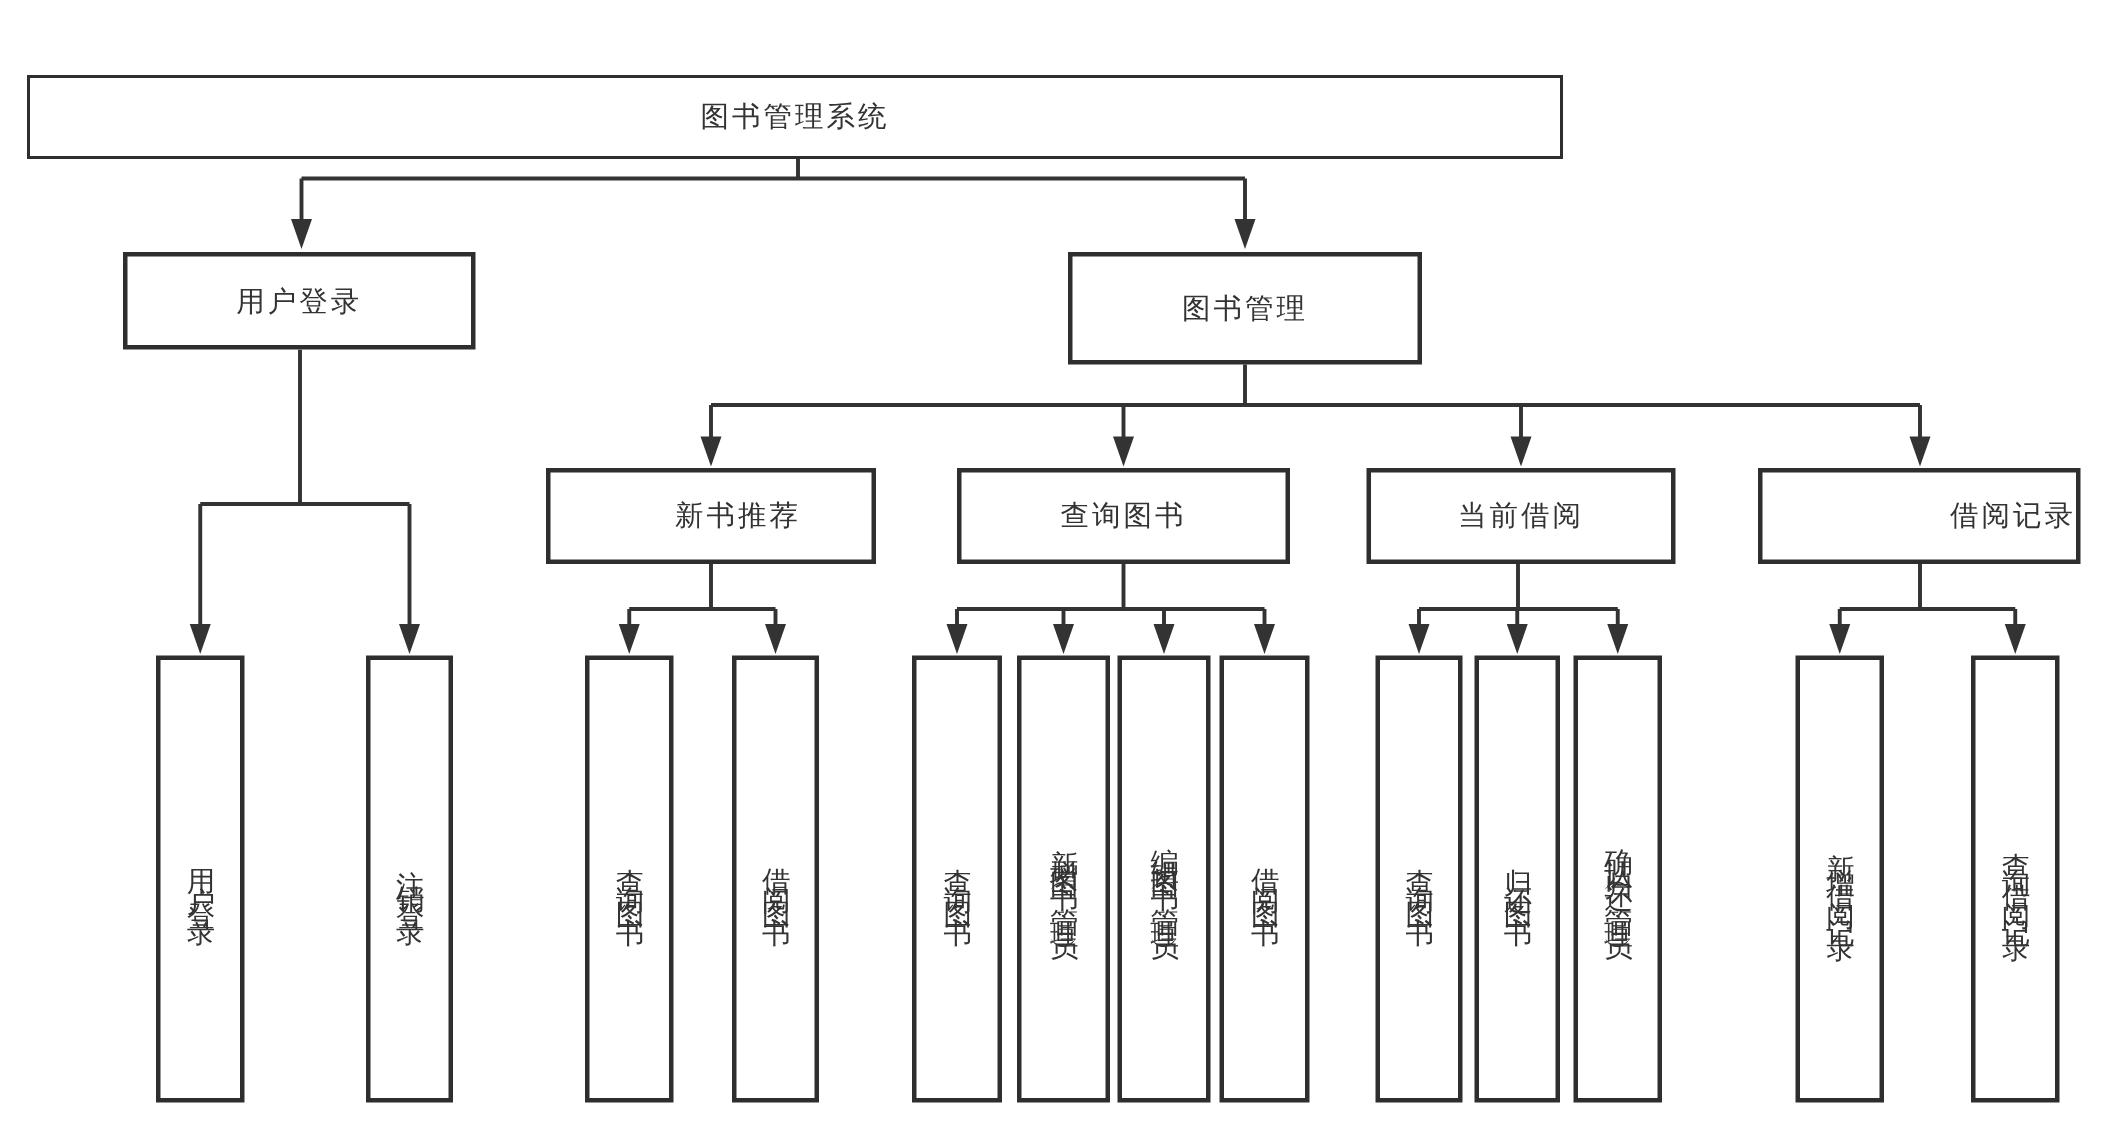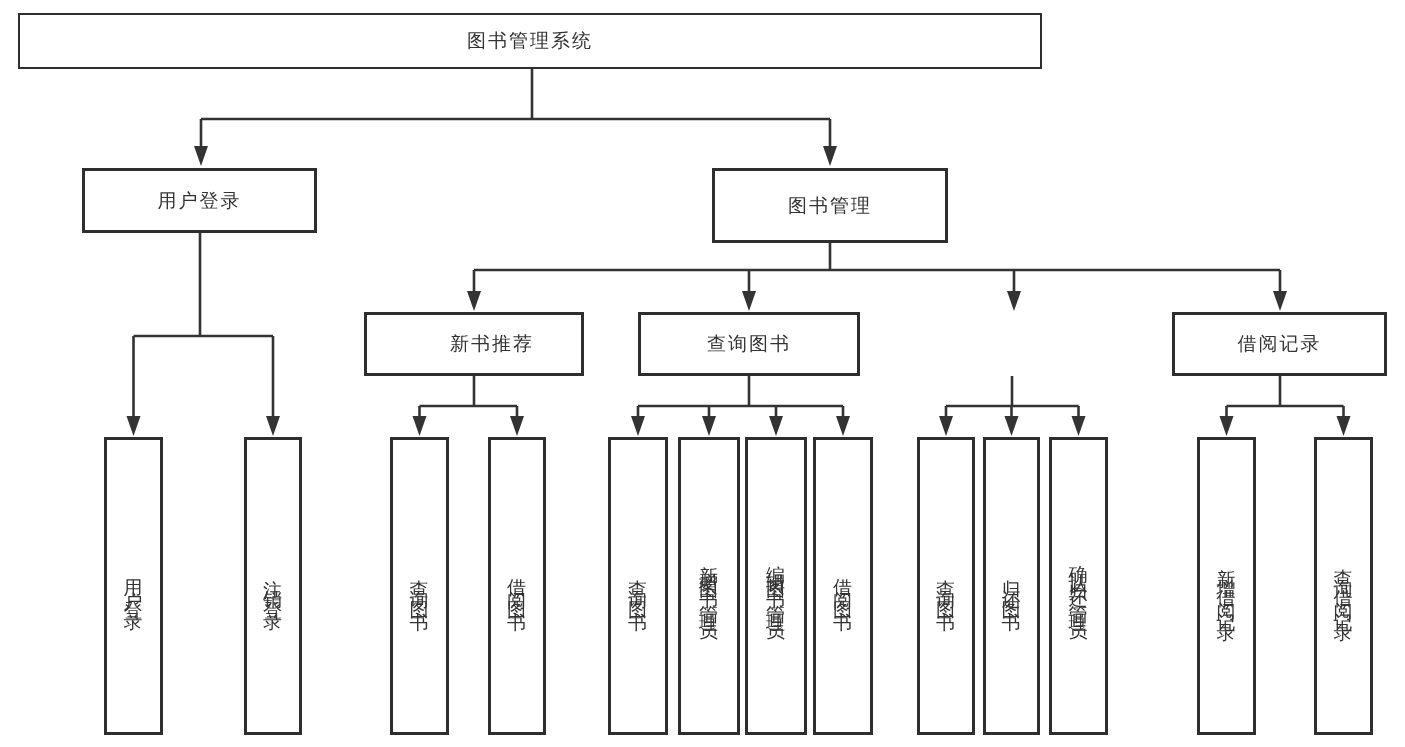--- a/index.html
+++ b/index.html
@@ -23,21 +23,21 @@
     background: #ffffff;
     border: 3px solid #2e2e2e;
     display: flex;
     align-items: center;
     justify-content: center;
     color: #333333;
     font-size: 19px;
     letter-spacing: 2px;
     z-index: 2;
   }
-  .node.root { border-width: 2px; }
+  .node.root { border-width: 2px; margin-top: 37px; }
   .leaf {
     position: absolute;
     background: #ffffff;
     border: 3px solid #2e2e2e;
     display: flex;
     align-items: center;
     justify-content: center;
     z-index: 2;
   }
   .leaf .vtext {
@@ -123,21 +123,24 @@
   <div class="node" style="left:712px; top:168px; width:236px; height:75px;">
     <span>图书管理</span>
   </div>
 
   <div class="node" style="left:364px; top:312px; width:220px; height:64px;padding-left:36px;">
     <span>新书推荐</span>
   </div>
   <div class="node" style="left:638px; top:312px; width:222px; height:64px;">
     <span>查询图书</span>
   </div>
-  <div class="node" style="left:1172px; top:312px; width:215px; height:64px;">
+  <div class="node" style="left:911px; top:312px; width:206px; height:64px;">
+    <span>当前借阅</span>
+  </div>
+  <div class="node" style="left:1172px; top:312px; width:215px; height:64px;justify-content:flex-end;">
     <span>借阅记录</span>
   </div>
 
   <div class="leaf" style="left:104px; top:437px; width:59px; height:298px;">
     <span class="vtext">用户登录</span>
   </div>
   <div class="leaf" style="left:244px; top:437px; width:58px; height:298px;">
     <span class="vtext">注销登录</span>
   </div>
 

